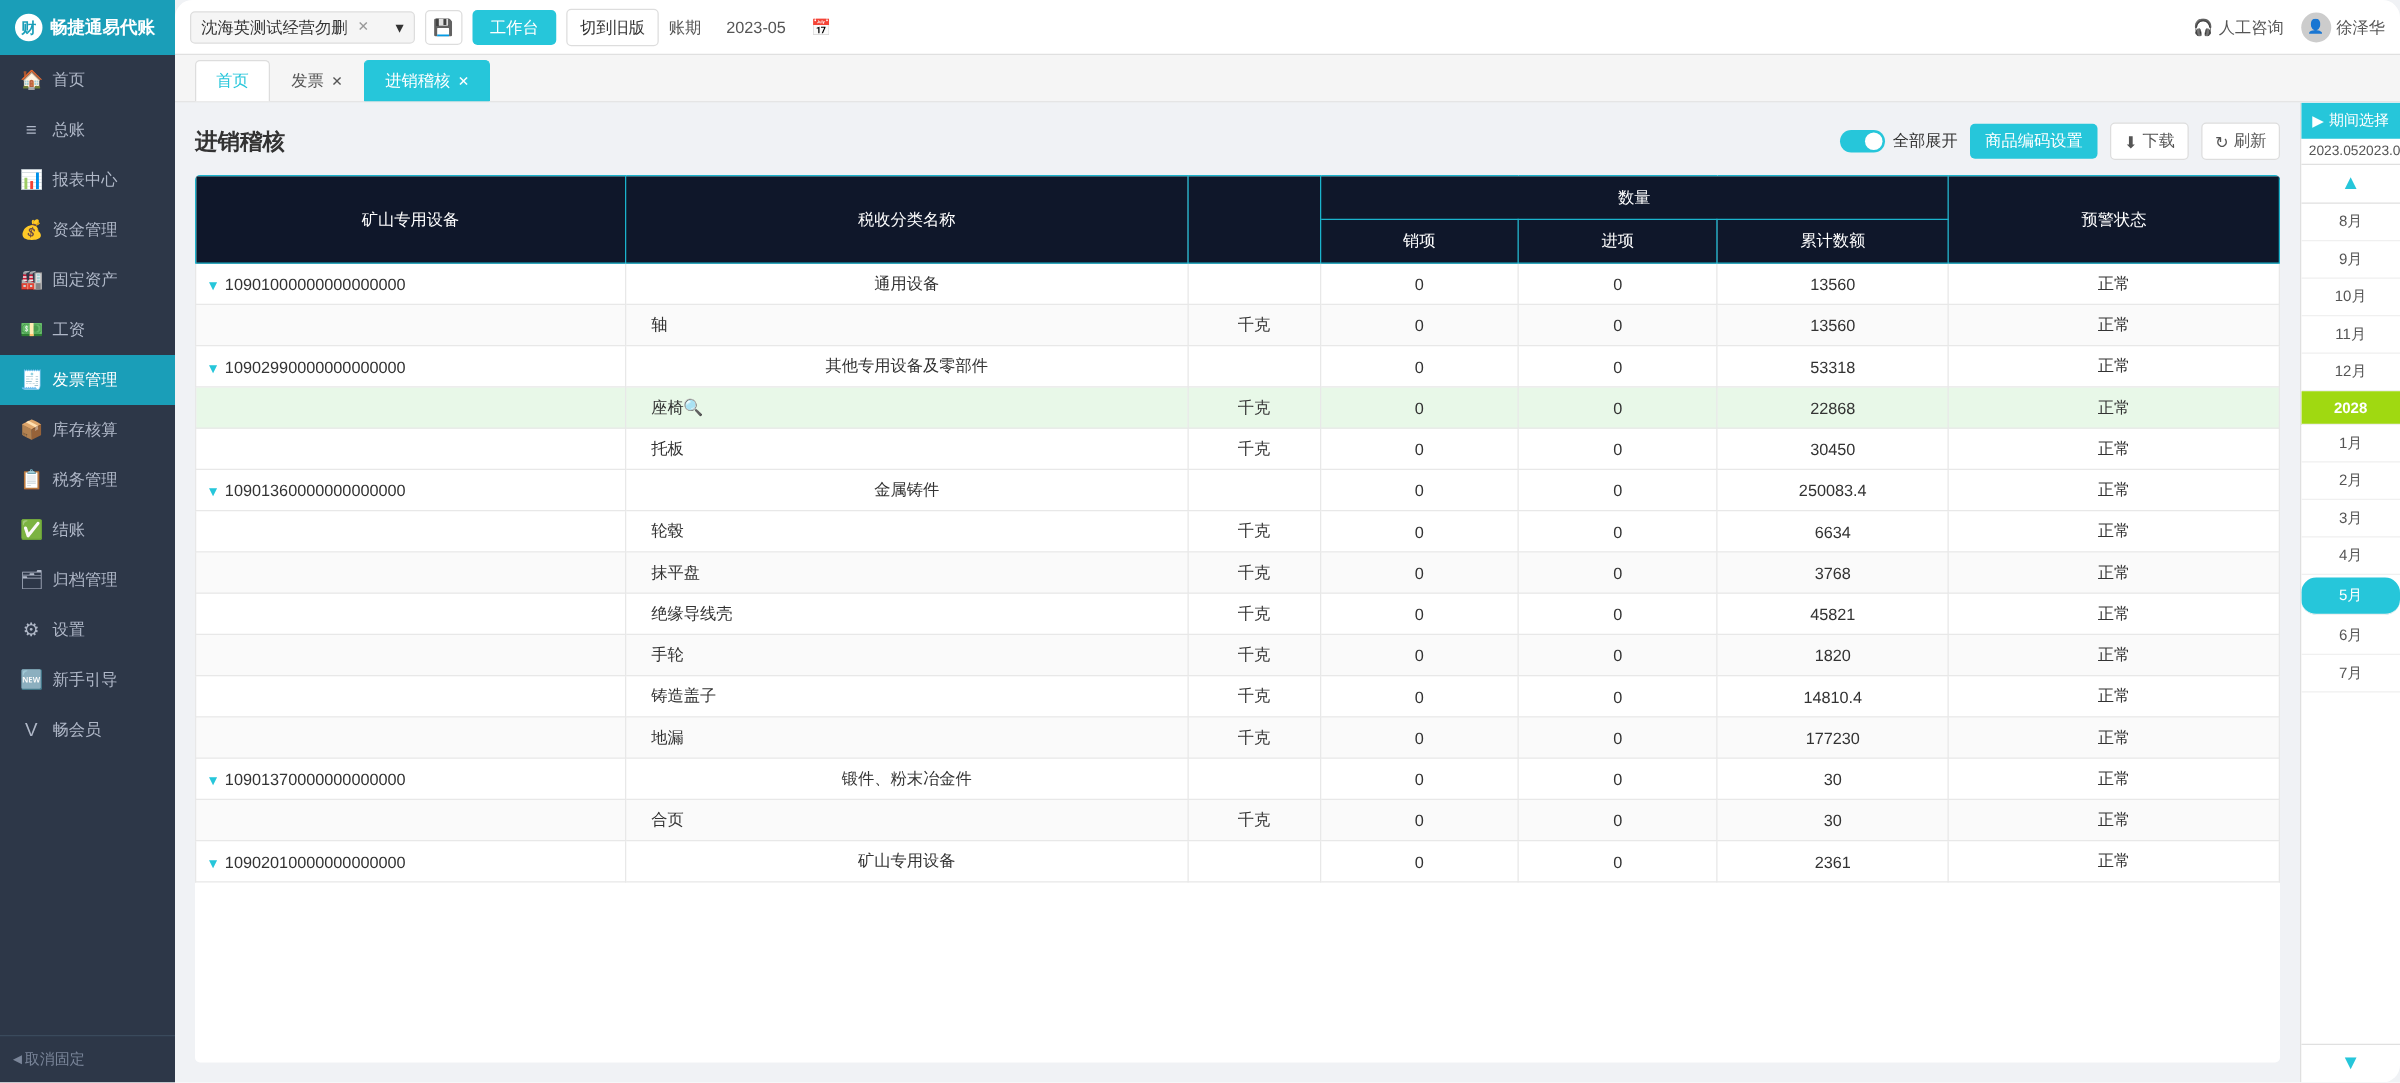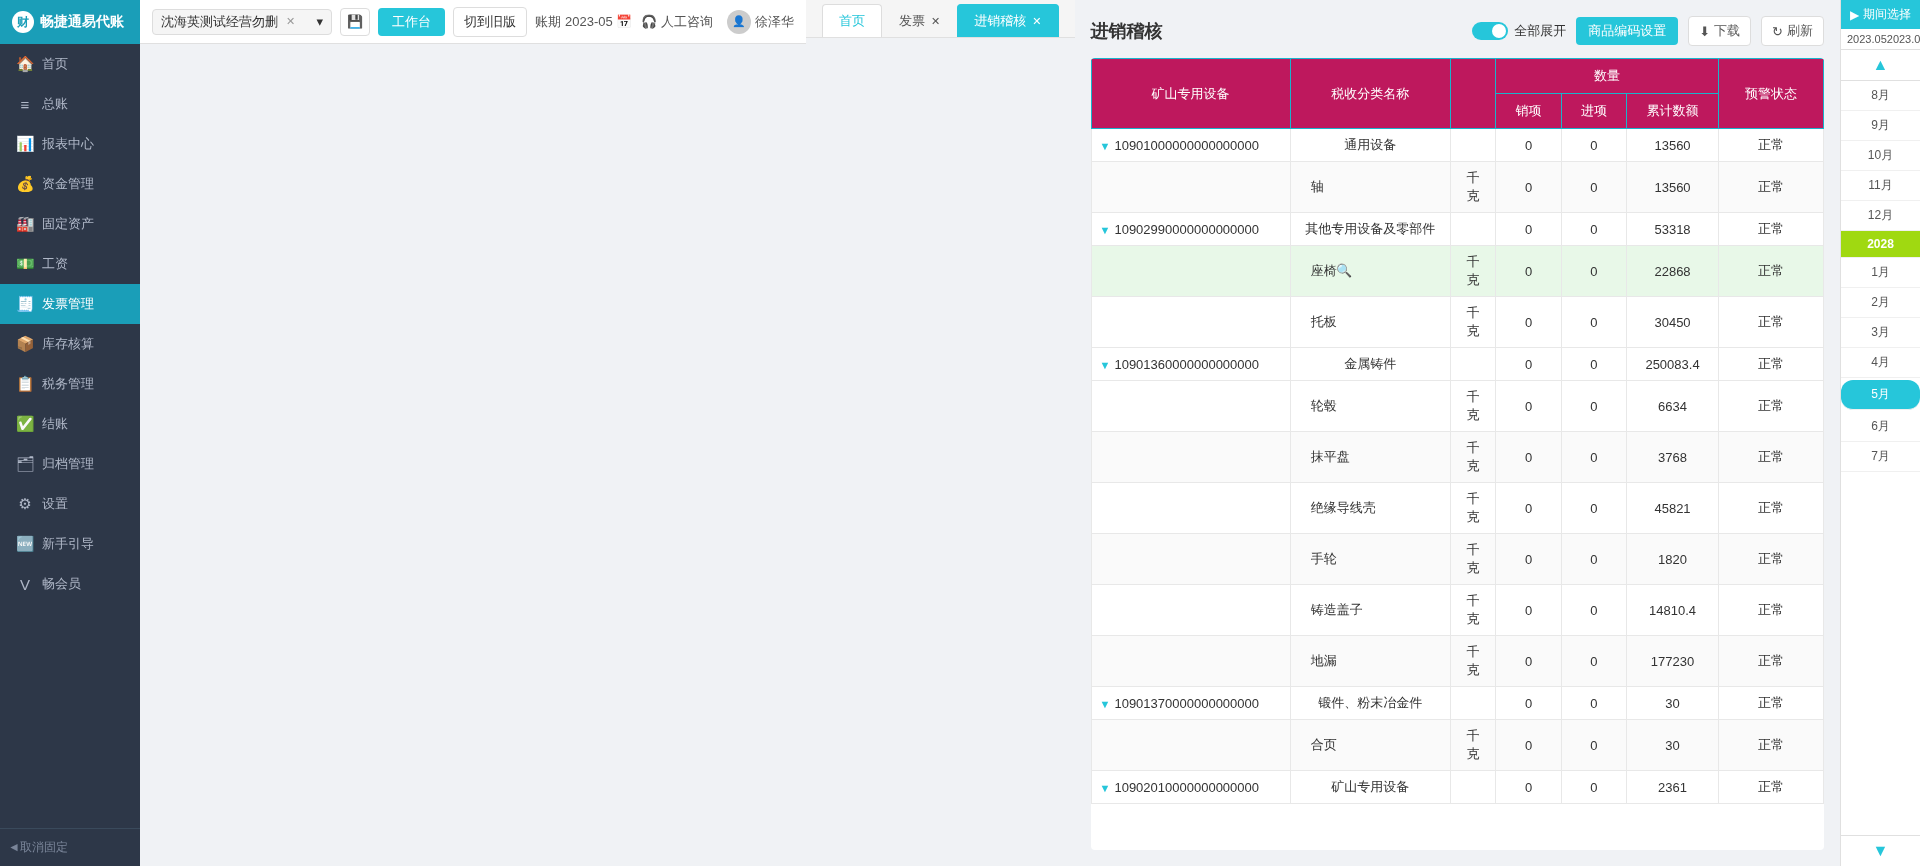--- a/index.html
+++ b/index.html
@@ -56,22 +56,23 @@
       cursor: pointer;
       display: flex;
       align-items: center;
       gap: 6px;
     }
 
     
     .main-area {
       flex: 1;
       display: flex;
-      flex-direction: row;
+      flex-direction: column;
       overflow: hidden;
+      border-radius: 14px;
     }
 
     
     .topbar {
       height: 44px;
       background: #fff;
       border-bottom: 1px solid #e0e0e0;
       display: flex;
       align-items: center;
       padding: 0 12px;
@@ -117,21 +118,21 @@
       padding: 5px 10px;
       cursor: pointer;
       font-size: 13px;
       font-family: Liberation Serif, serif;
     }
     .period-label {
       color: #555;
       font-size: 13px;
       display: flex;
       align-items: center;
-      gap: 4px;
+      gap: 20px;
     }
     .topbar-right {
       margin-left: auto;
       display: flex;
       align-items: center;
       gap: 14px;
       color: #555;
       font-size: 13px;
     }
     .topbar-right .help-item {
@@ -260,21 +261,21 @@
       overflow: auto;
       background: #fff;
       border-radius: 4px;
     }
     table {
       width: 100%;
       border-collapse: collapse;
       font-size: 13px;
     }
     thead tr th {
-      background: #be185d;
+      background: #0f172a;
       color: #fff;
       padding: 8px 10px;
       text-align: center;
       white-space: nowrap;
       border: 1px solid #1ab3cc;
       font-weight: normal;
     }
     tbody tr td {
       padding: 7px 10px;
       border: 1px solid #e8e8e8;

